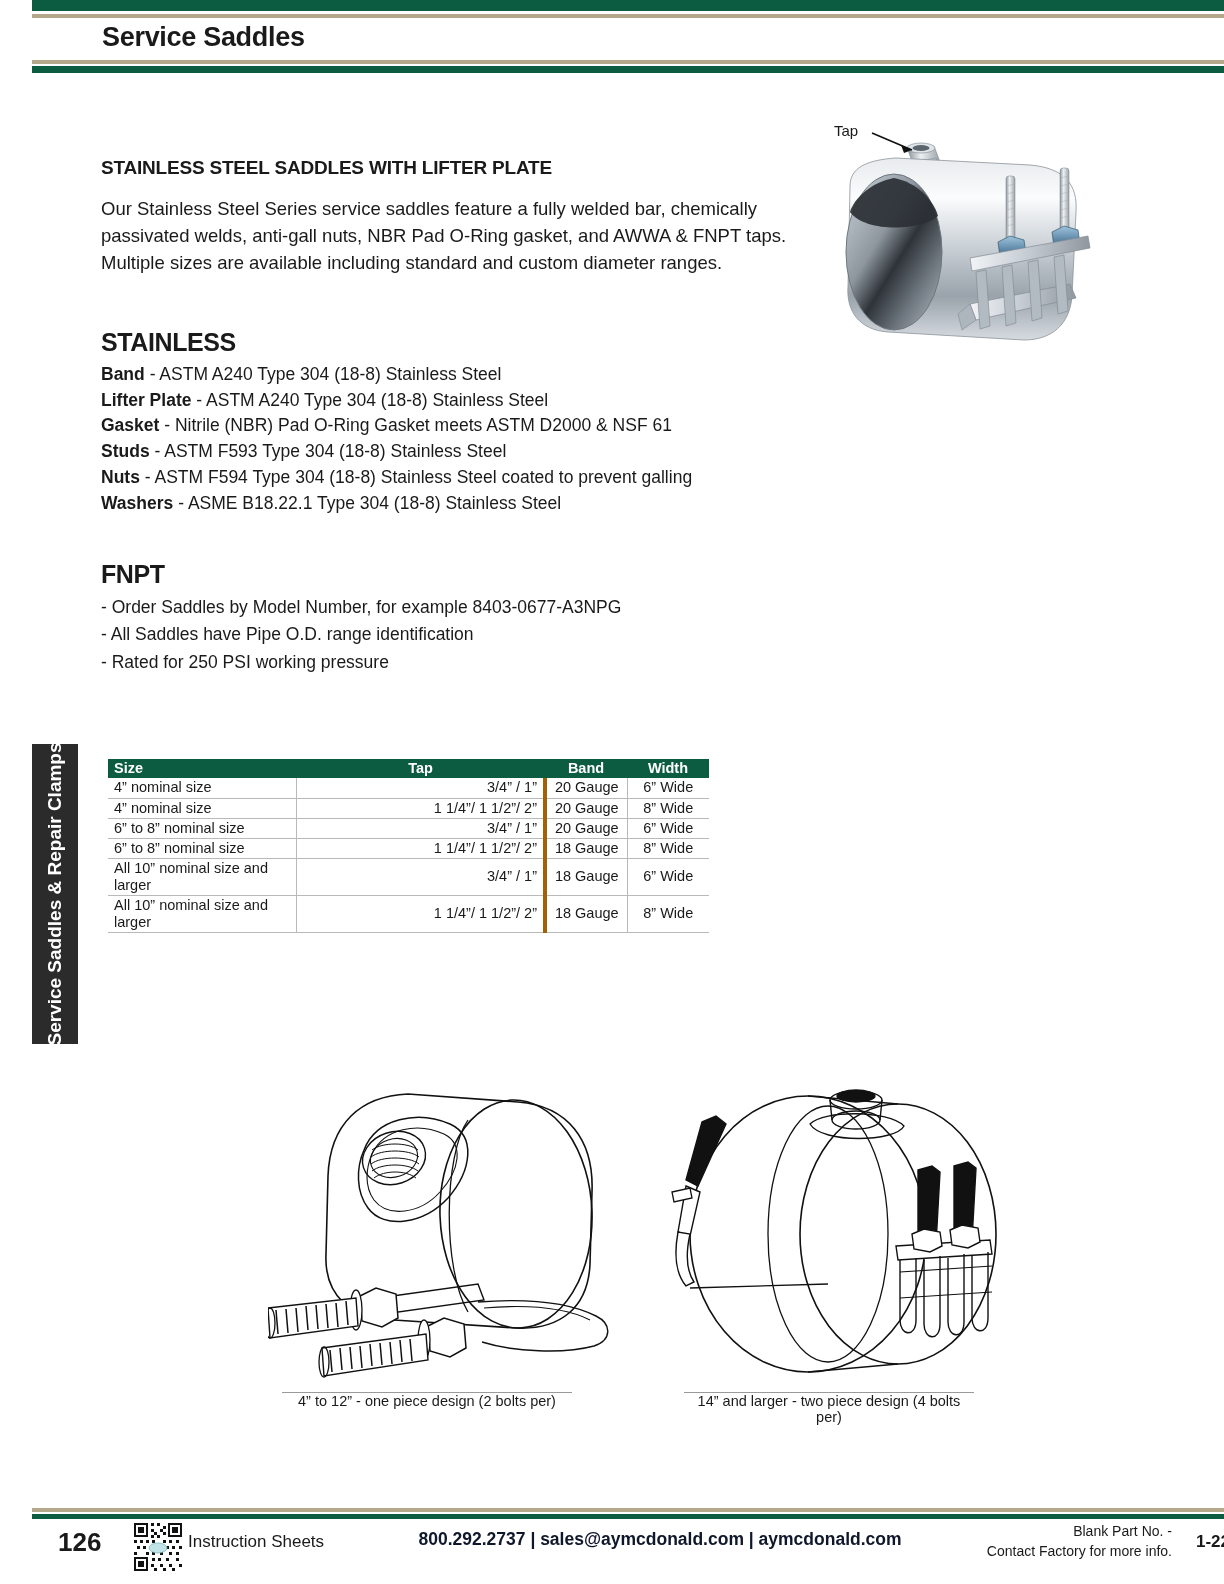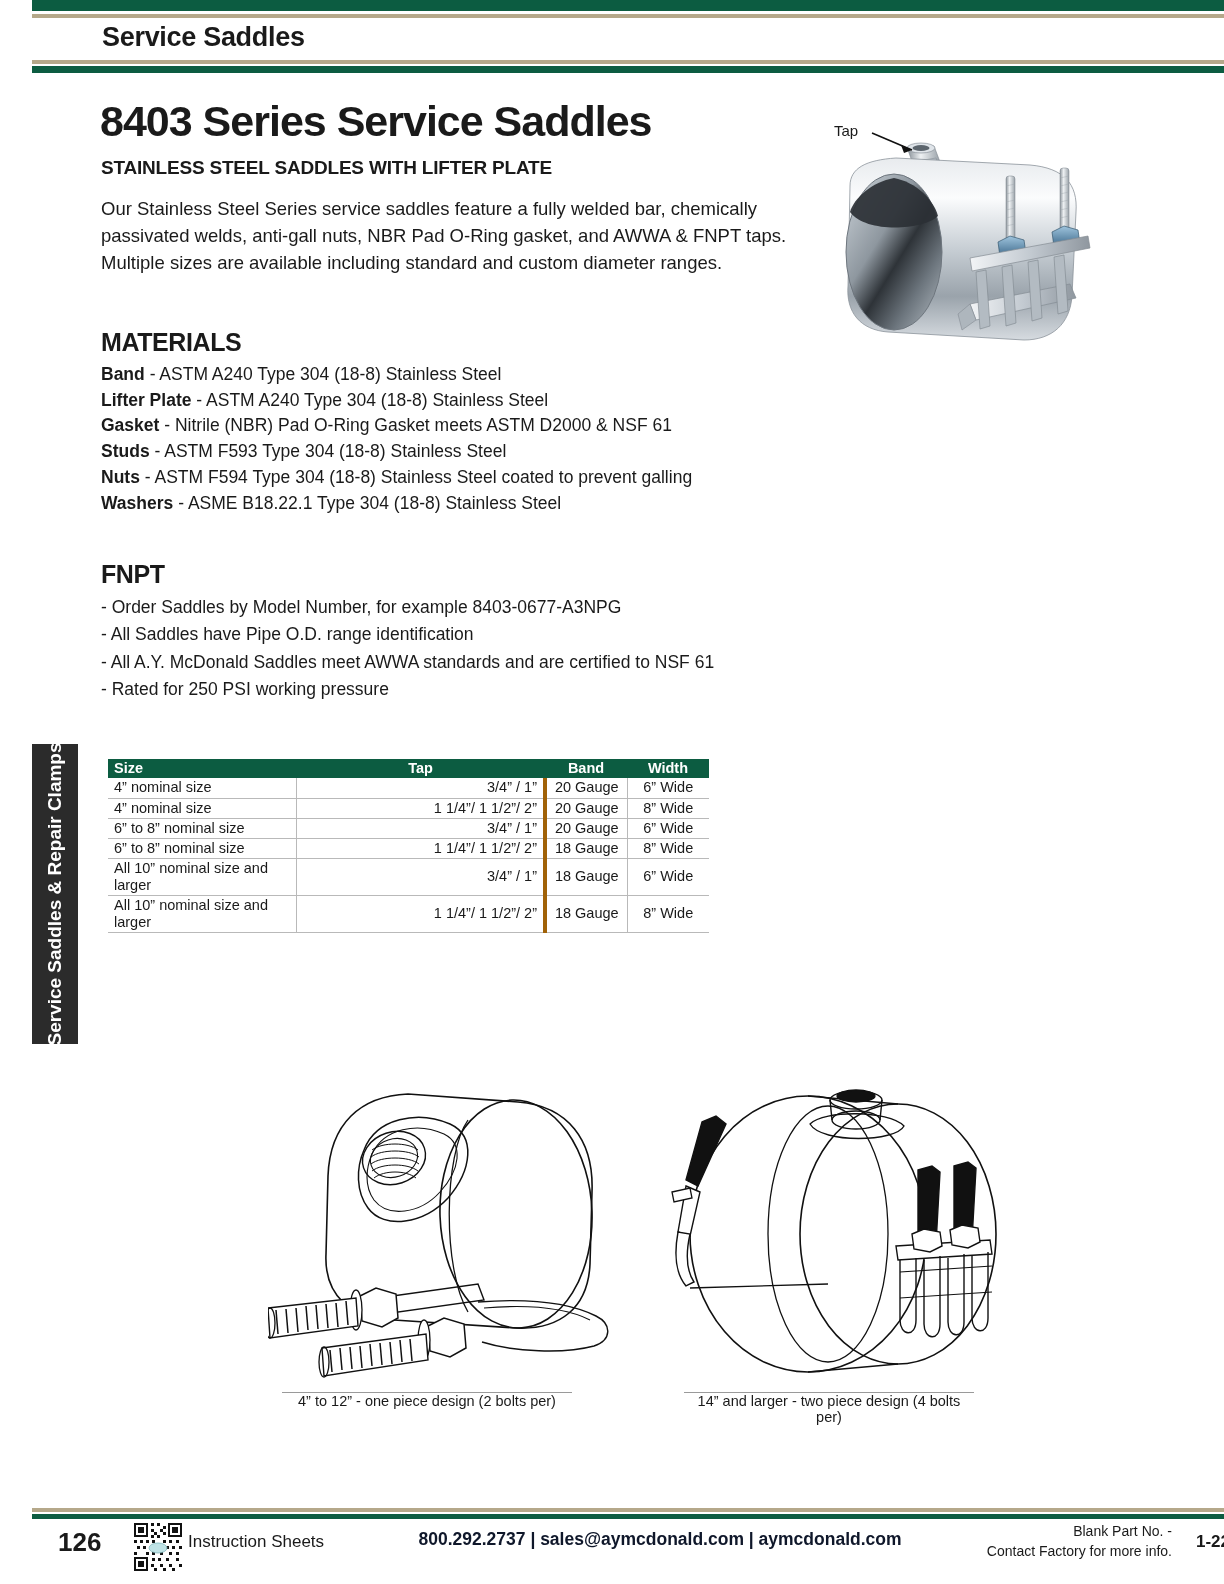--- a/index.html
+++ b/index.html
@@ -139,21 +139,20 @@
   <div class="hdr-green-top"></div>
   <div class="hdr-tan-1"></div>
   <div class="hdr-title">Service Saddles</div>
   <div class="hdr-tan-2"></div>
   <div class="hdr-green-bot"></div>
 
   <div class="side-tab">
     <div class="side-tab-label">Service Saddles &amp; Repair Clamps</div>
   </div>
 
-  <div class="main-title">8403 Series Service Saddles</div>
   <div class="sub-title">STAINLESS STEEL SADDLES WITH LIFTER PLATE</div>
   <div class="intro">Our Stainless Steel Series service saddles feature a fully welded bar, chemically passivated welds, anti-gall nuts, NBR Pad O-Ring gasket, and AWWA &amp; FNPT taps. Multiple sizes are available including standard and custom diameter ranges.</div>
 
   <div class="photo-wrap">
     <svg width="290" height="270" viewBox="0 0 290 270">
       <defs>
         <linearGradient id="steelBody" x1="0" y1="0" x2="0" y2="1">
           <stop offset="0%" stop-color="#e8ebee"></stop>
           <stop offset="22%" stop-color="#fbfcfd"></stop>
           <stop offset="50%" stop-color="#c7ced4"></stop>
@@ -230,21 +229,21 @@
         <path d="M234 149 l10 -2 l4 56 l-10 3 z"></path>
       </g>
 
       <line x1="52" y1="25" x2="92" y2="42" stroke="#111111" stroke-width="1.6"></line>
       <path d="M92 42 l-11 -5 l3 8 z" fill="#111111"></path>
     </svg>
     <div class="tap-label">Tap</div>
   </div>
 
   <div class="sec-materials">
-    <div class="sec-head">MATERIALS</div>
+    <div class="sec-head">STAINLESS</div>
     <div class="mat-line">
       <b>Band</b>
       <span>- ASTM A240 Type 304 (18-8) Stainless Steel</span>
     </div>
     <div class="mat-line">
       <b>Lifter Plate</b>
       <span>- ASTM A240 Type 304 (18-8) Stainless Steel</span>
     </div>
     <div class="mat-line">
       <b>Gasket</b>
@@ -261,21 +260,20 @@
     <div class="mat-line">
       <b>Washers</b>
       <span>- ASME B18.22.1 Type 304 (18-8) Stainless Steel</span>
     </div>
   </div>
 
   <div class="sec-notes">
     <div class="sec-head">FNPT</div>
     <div class="note-line">-  Order Saddles by Model Number, for example 8403-0677-A3NPG</div>
     <div class="note-line">-  All Saddles have Pipe O.D. range identification</div>
-    <div class="note-line">-  All A.Y. McDonald Saddles meet AWWA standards and are certified to NSF 61</div>
     <div class="note-line">- Rated for 250 PSI working pressure</div>
   </div>
 
   <table class="spec-table">
     <colgroup>
       <col class="col-size">
         <col class="col-tap">
         <col class="col-band">
         <col class="col-width">
     </colgroup>

